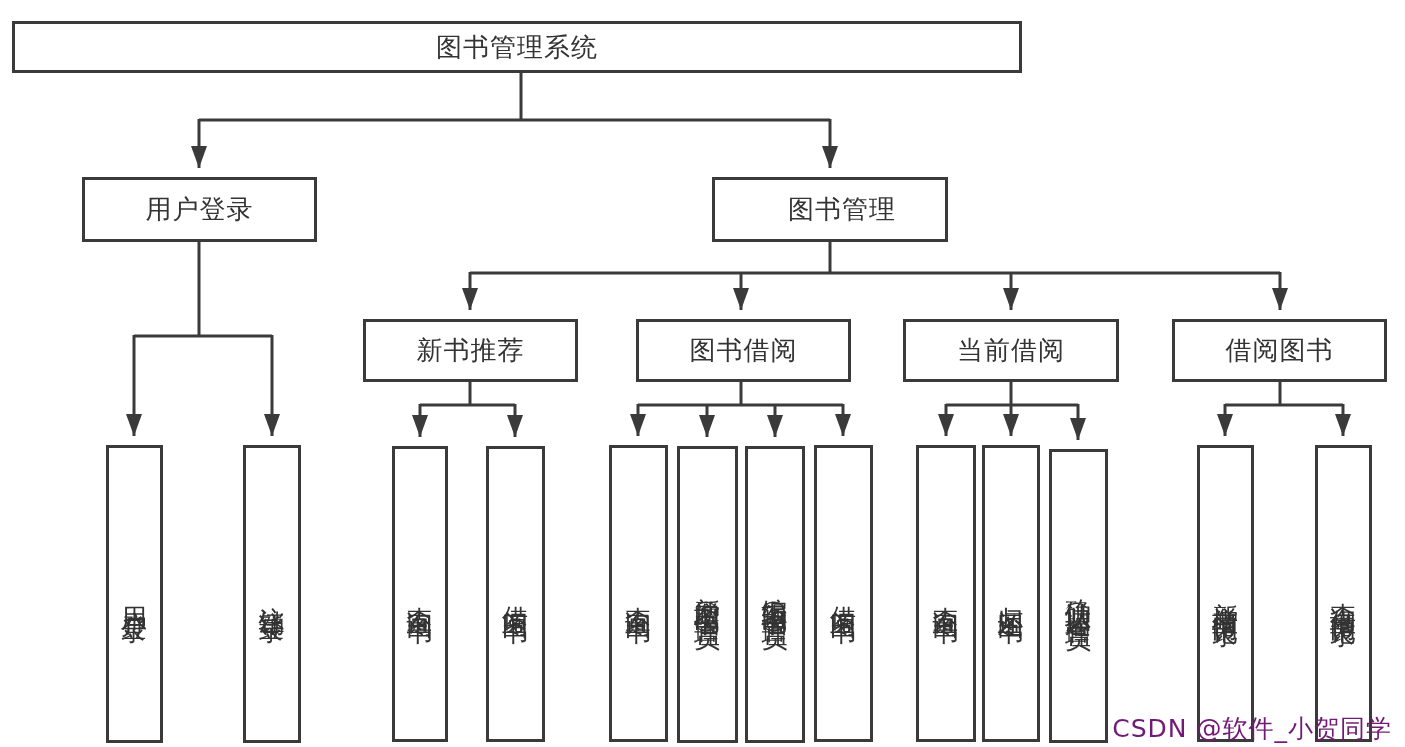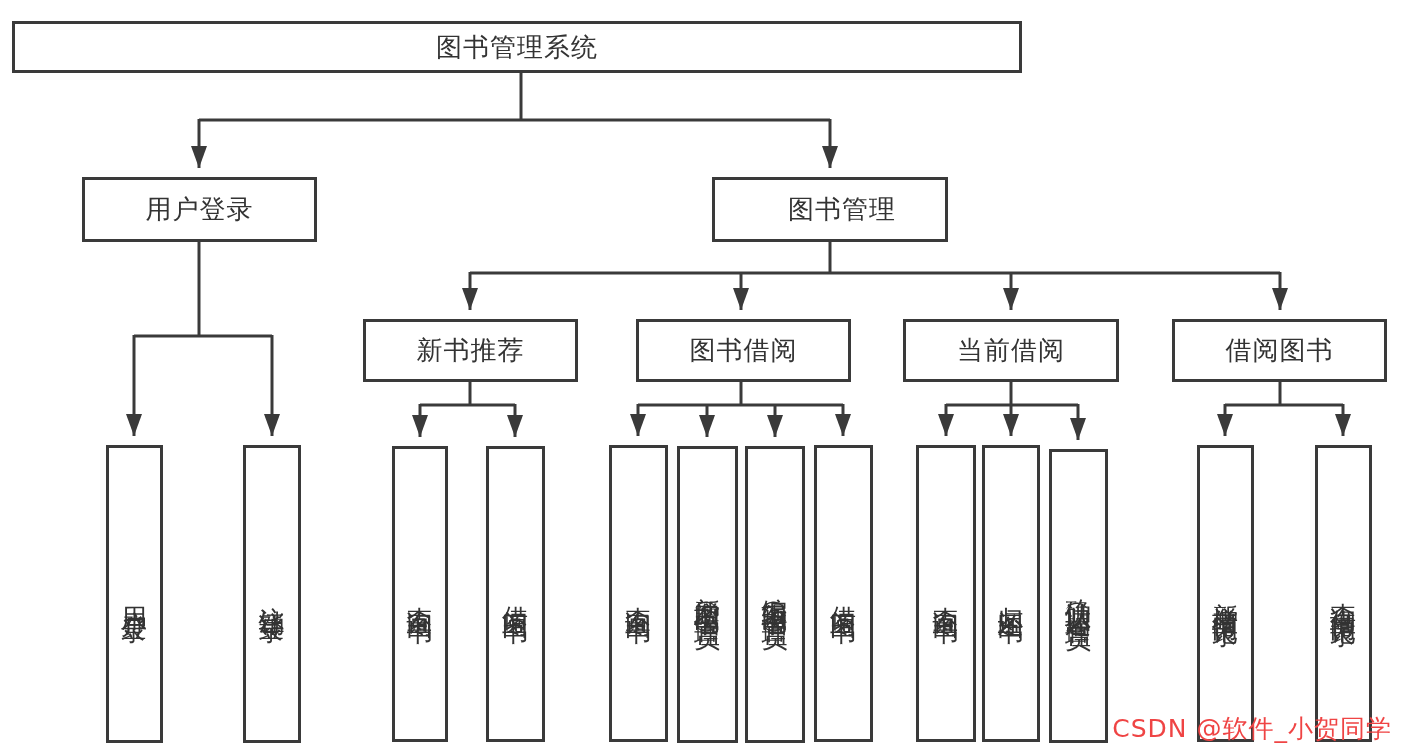--- a/index.html
+++ b/index.html
@@ -57,21 +57,21 @@
   #l-d1 { left: 916px;  top: 437px; width: 60px; height: 297px; }
   #l-d2 { left: 982px;  top: 437px; width: 58px; height: 297px; }
   #l-d3 { left: 1049px; top: 441px; width: 59px; height: 294px; }
   #l-e1 { left: 1197px; top: 437px; width: 57px; height: 297px; }
   #l-e2 { left: 1315px; top: 437px; width: 57px; height: 297px; }
   .watermark {
     position: absolute;
     right: 13px;
     top: 712px;
     font-size: 25px;
-    color: #ef4444;
+    color: #701a75;
     z-index: 3;
     white-space: nowrap;
     letter-spacing: 1px;
   }
 </style>
 </head>
 <body>
 
 <div class="canvas">
 

